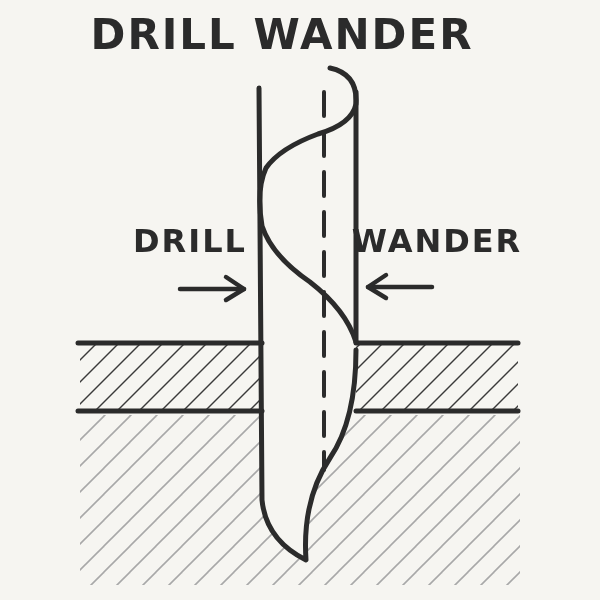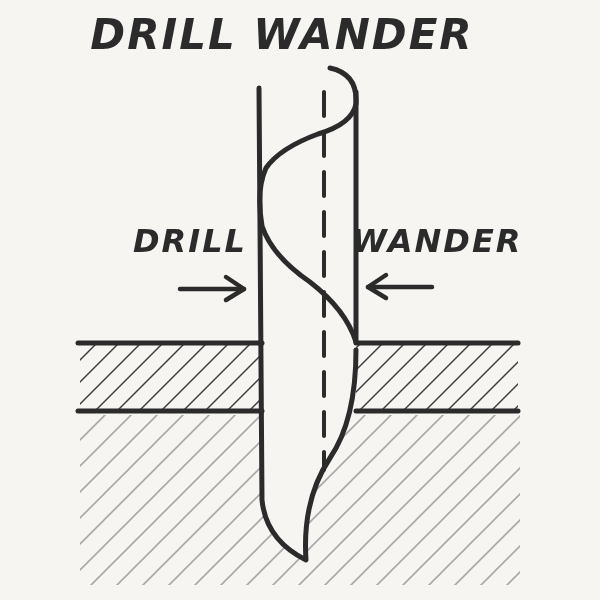--- a/index.html
+++ b/index.html
@@ -7,21 +7,20 @@
       padding: 0;
       width: 600px;
       height: 600px;
       background: #f6f5f1;
       overflow: hidden;
     }
     .canvas {
       position: relative;
       width: 600px;
       height: 600px;
-      font-style: italic;
     }
     svg {
       position: absolute;
       left: 0;
       top: 0;
     }
     .label {
       font-family: "DejaVu Sans", sans-serif;
       font-weight: bold;
       fill: #2b2b2b;

